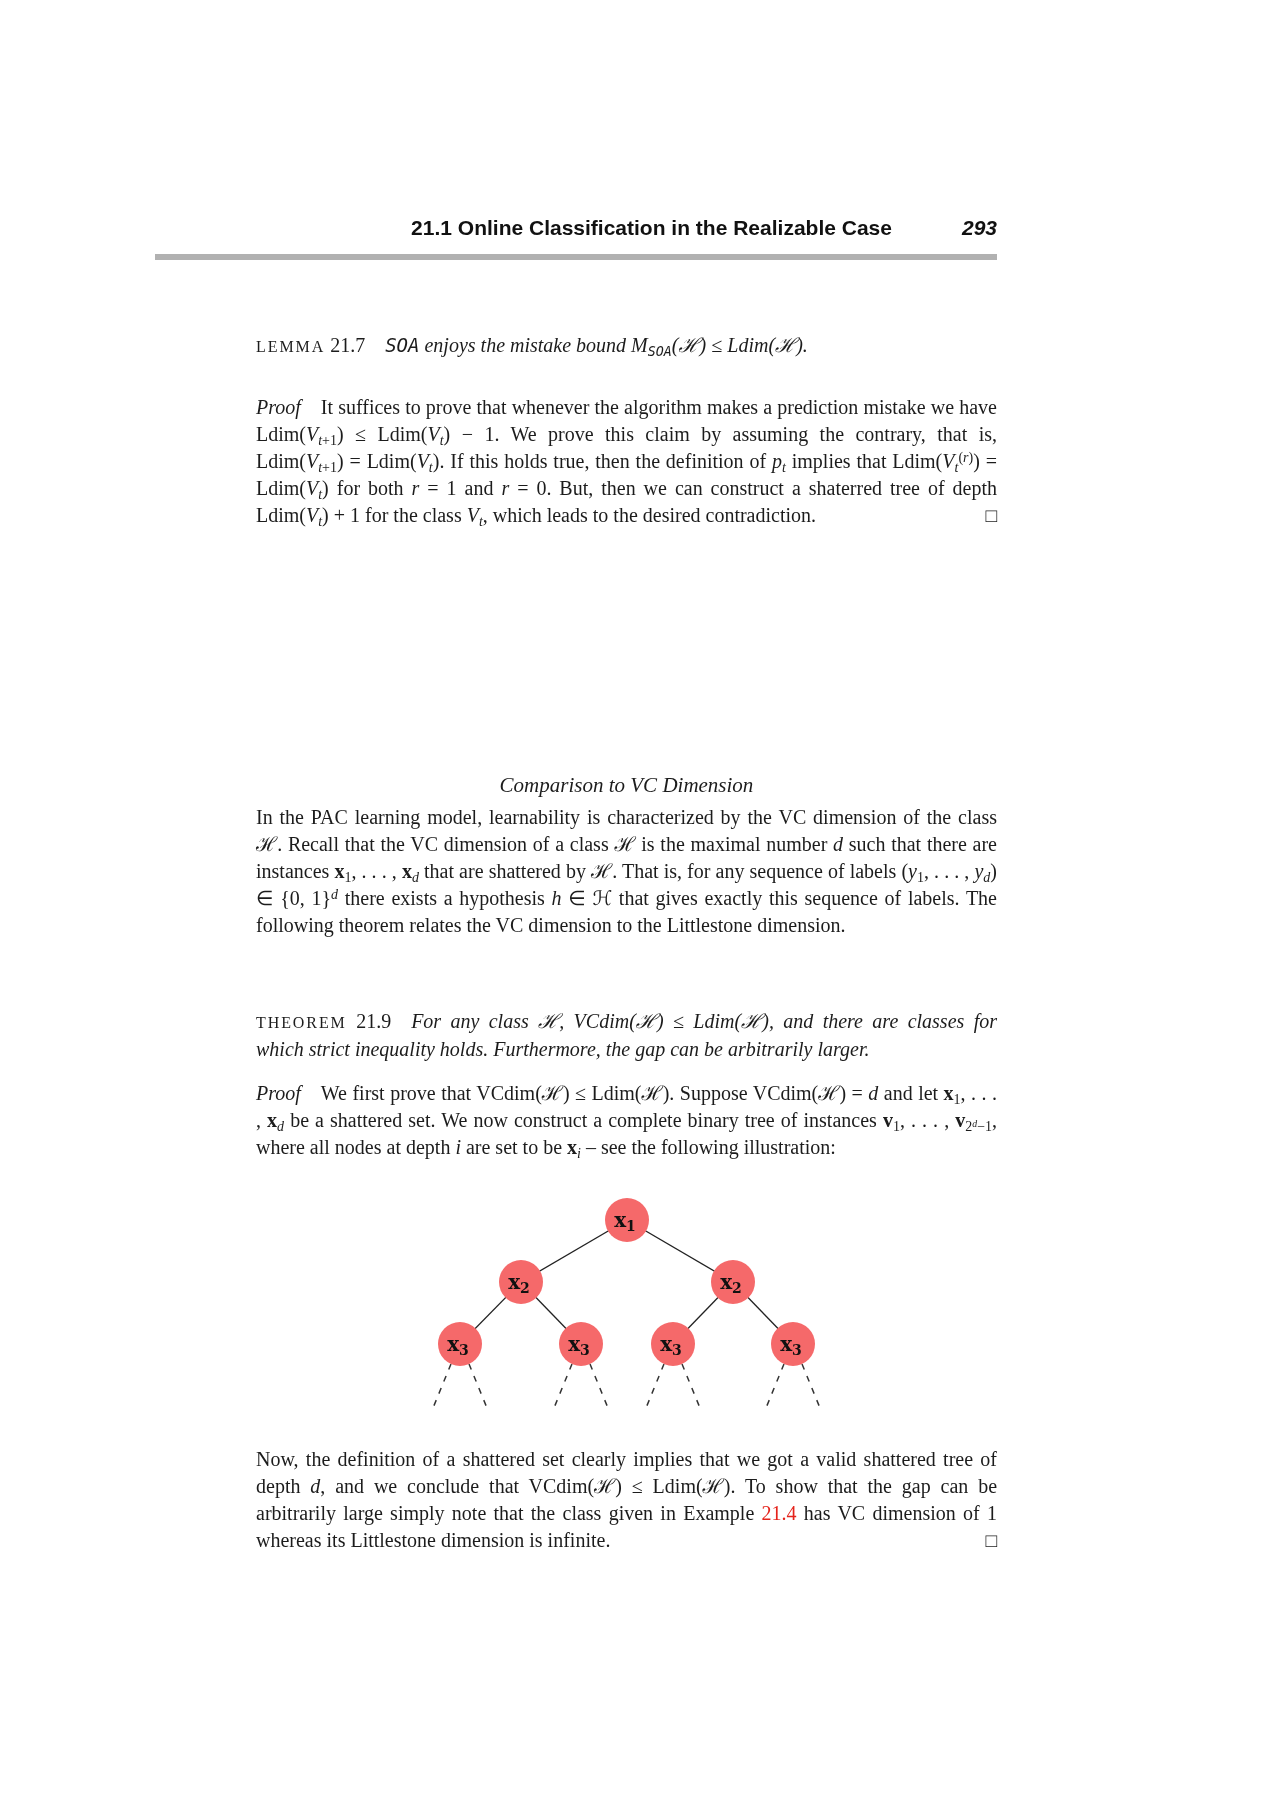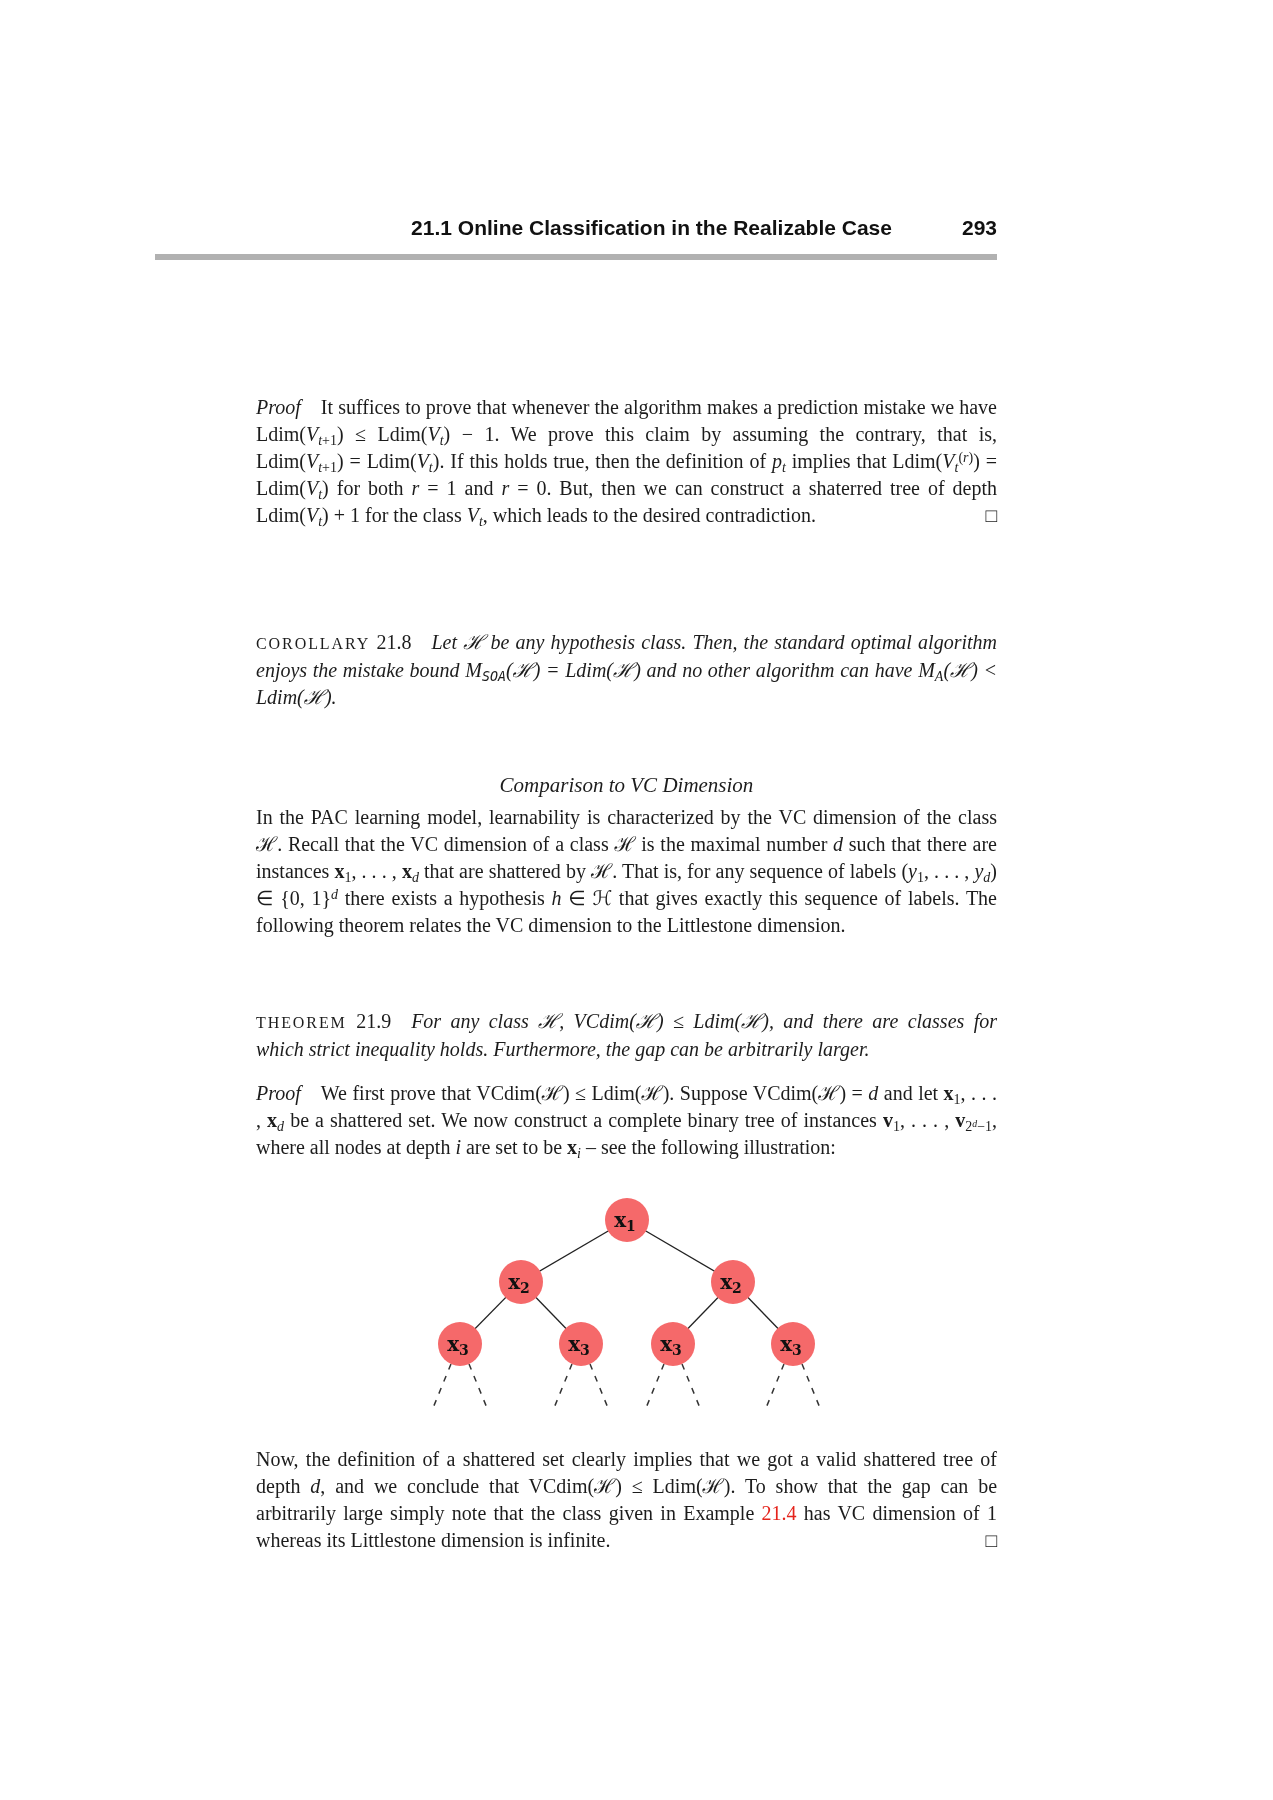--- a/index.html
+++ b/index.html
@@ -8,21 +8,21 @@
     font-family:"Liberation Serif", serif;color:#1c1c1c;
   }
   .page{position:absolute;inset:0;}
   
   .running-head{
     position:absolute;left:256px;top:216px;width:741px;
     display:flex;align-items:baseline;
     font-family:"Liberation Sans", sans-serif;font-weight:bold;font-size:21px;color:#111;justify-content:space-between;
   }
   .running-head .title{margin-left:auto;}
-  .running-head .pagenum{margin-left:70px;}
+  .running-head .pagenum{margin-left:70px;font-style:italic;}
   .head-rule{position:absolute;left:155px;top:254px;width:842px;height:6px;background:#b1b1b1;}
   
   .para{
     position:absolute;left:256px;width:741px;
     font-size:20px;line-height:27px;text-align:justify;color:#1c1c1c;
   }
   .para i{font-style:italic;}
   .sc{font-size:0.8em;letter-spacing:0.12em;}
   .tt{font-family:"DejaVu Sans Mono", monospace;font-style:italic;font-size:0.95em;}
   .ref{color:#e5231b;text-decoration:none;cursor:pointer;}
@@ -38,25 +38,25 @@
 <body>
 
 <div class="page">
 
   <div class="running-head">
     <span class="title">21.1  Online Classification in the Realizable Case</span>
     <span class="pagenum">293</span>
   </div>
   <div class="head-rule"></div>
 
+  <div class="para" style="top:332px"><span class="sc">LEMMA</span> 21.7 <i><span class="tt">SOA</span> enjoys the mistake bound M<sub><span class="tt">SOA</span></sub>(ℋ) ≤ Ldim(ℋ).</i></div>
 
   <div class="para" style="top:394px"><i>Proof</i> It suffices to prove that whenever the algorithm makes a prediction mistake we have Ldim(<i>V</i><sub><i>t</i>+1</sub>) ≤ Ldim(<i>V</i><sub><i>t</i></sub>) − 1. We prove this claim by assuming the contrary, that is, Ldim(<i>V</i><sub><i>t</i>+1</sub>) = Ldim(<i>V</i><sub><i>t</i></sub>). If this holds true, then the definition of <i>p</i><sub><i>t</i></sub> implies that Ldim(<i>V</i><sub><i>t</i></sub><sup>(<i>r</i>)</sup>) = Ldim(<i>V</i><sub><i>t</i></sub>) for both <i>r</i> = 1 and <i>r</i> = 0. But, then we can construct a shaterred tree of depth Ldim(<i>V</i><sub><i>t</i></sub>) + 1 for the class <i>V</i><sub><i>t</i></sub>, which leads to the desired contradiction.<span class="qed">□</span></div>
 
 
-  <div class="para" style="top:629px"><span class="sc">COROLLARY</span> 21.8 <i>Let ℋ be any hypothesis class. Then, the standard optimal algorithm enjoys the mistake bound M<sub><span class="tt">SOA</span></sub>(ℋ) = Ldim(ℋ) and no other algorithm can have M<sub>A</sub>(ℋ) &lt; Ldim(ℋ).</i></div>
 
   <div class="para subheading" style="top:772px">Comparison to VC Dimension</div>
 
   <div class="para" style="top:804px">In the PAC learning model, learnability is characterized by the VC dimension of the class ℋ. Recall that the VC dimension of a class ℋ is the maximal number <i>d</i> such that there are instances <b>x</b><sub>1</sub>, . . . , <b>x</b><sub><i>d</i></sub> that are shattered by ℋ. That is, for any sequence of labels (<i>y</i><sub>1</sub>, . . . , <i>y</i><sub><i>d</i></sub>) ∈ {0, 1}<sup><i>d</i></sup> there exists a hypothesis <i>h</i> ∈ ℋ that gives exactly this sequence of labels. The following theorem relates the VC dimension to the Littlestone dimension.</div>
 
   <div class="para" style="top:1008px"><span class="sc">THEOREM</span> 21.9 <i>For any class ℋ, VCdim(ℋ) ≤ Ldim(ℋ), and there are classes for which strict inequality holds. Furthermore, the gap can be arbitrarily larger.</i></div>
 
   <div class="para" style="top:1080px"><i>Proof</i> We first prove that VCdim(ℋ) ≤ Ldim(ℋ). Suppose VCdim(ℋ) = <i>d</i> and let <b>x</b><sub>1</sub>, . . . , <b>x</b><sub><i>d</i></sub> be a shattered set. We now construct a complete binary tree of instances <b>v</b><sub>1</sub>, . . . , <b>v</b><sub>2<sup><i>d</i></sup>−1</sub>, where all nodes at depth <i>i</i> are set to be <b>x</b><sub><i>i</i></sub> – see the following illustration:</div>
 
   <svg class="diagram-svg" viewBox="425 1192 410 225">

